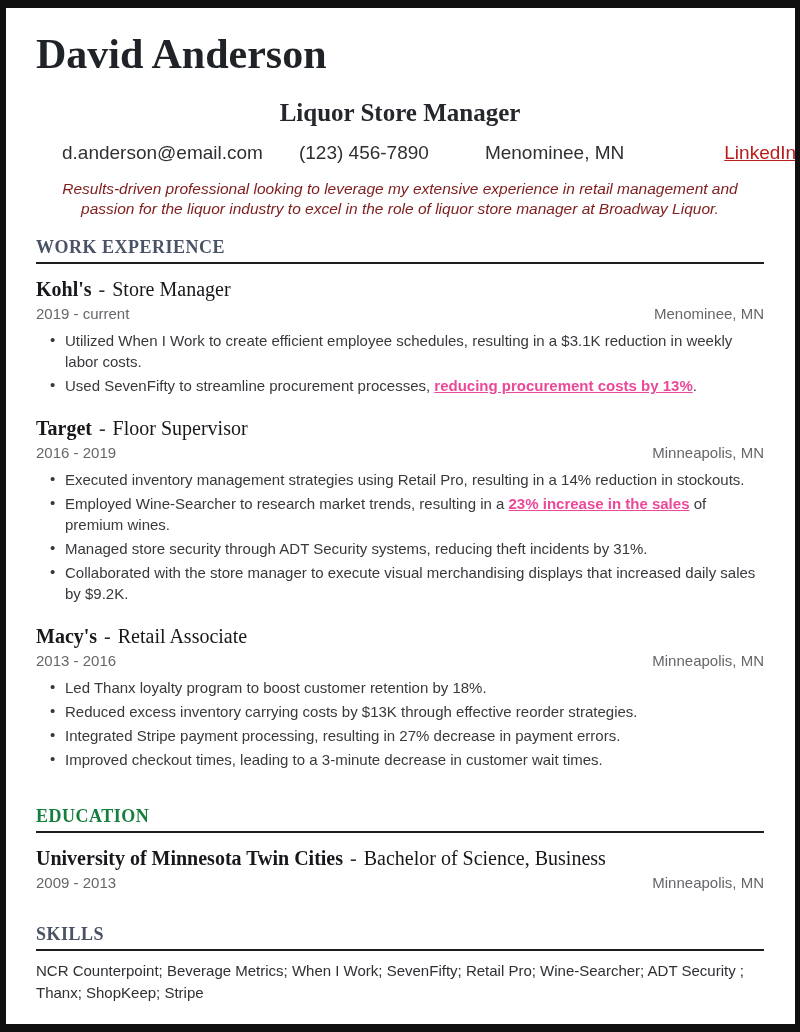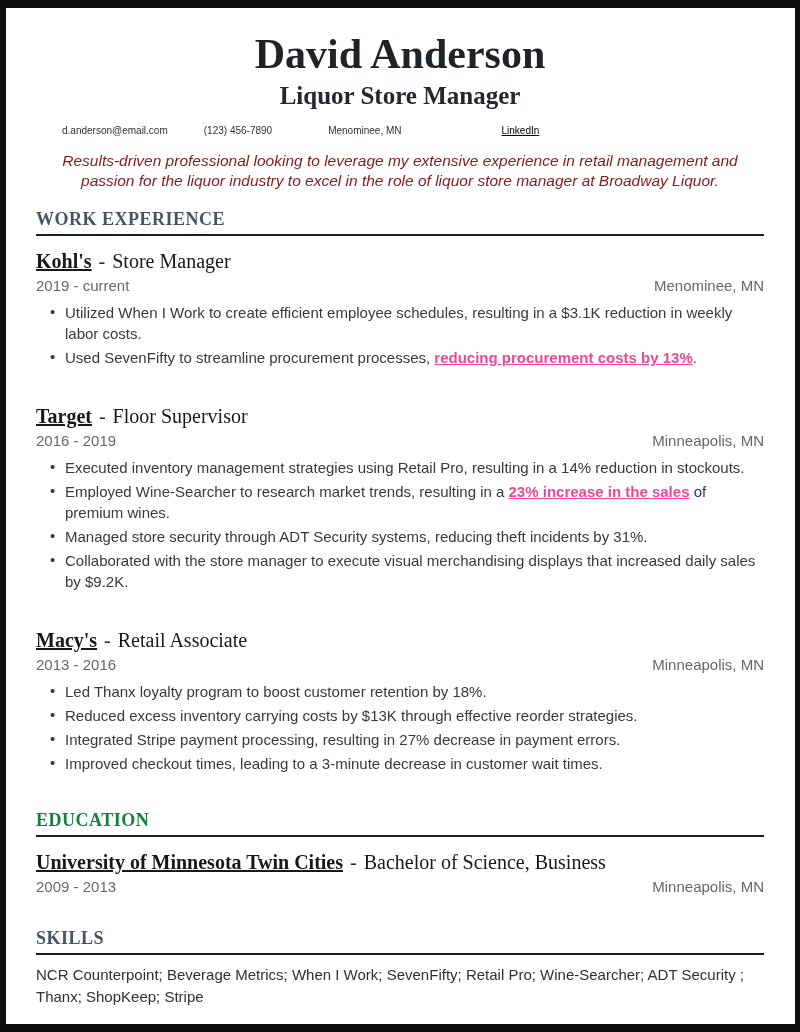--- a/index.html
+++ b/index.html
@@ -11,31 +11,31 @@
     font-family:"Liberation Sans", sans-serif;
     color:#3a3c3f;
     -webkit-font-smoothing:antialiased;
   }
   .page { padding:18px 31px 0 30px; }
 
   
   .name {
     font-family:"Liberation Serif", serif;
     font-size:42px; font-weight:700; color:#1f2227;
-    text-align:center; line-height:1.06; margin:6px 0 0;
+    text-align:left; line-height:1.06; margin:6px 0 0;
   }
   .role-title {
     font-family:"Liberation Serif", serif;
     font-size:25px; font-weight:700; color:#24272c;
-    text-align:center; margin-top:5px;
+    text-align:center; margin-top:22px;
   }
   .contact-row {
     display:flex; 
     margin:15px 0 0 26px;
-    font-size:10px; color:#2e3033; white-space:nowrap;
+    font-size:19px; color:#2e3033; white-space:nowrap;
   }
   .contact-row > * { margin-right:0; }
   .contact-phone   { margin-left:36px; }
   .contact-loc     { margin-left:56px; }
   .contact-linkedin{ margin-left:100px; }
   a.link { color:#1a7fd6; text-decoration:underline; cursor:pointer; }
 
   .summary {
     font-style:italic; text-align:center;
     font-size:15.5px; line-height:1.34; color:#7f1d1d;
@@ -52,22 +52,22 @@
   }
   .work-section { margin-top:17px; }
   .edu-section  { margin-top:36px; }
   .skills-section { margin-top:32px; }
 
   
   .job-title, .edu-title {
     font-family:"Liberation Serif", serif;
     font-size:20px; color:#17181b; margin-top:13px; line-height:1.2;
   }
-  .job + .job .job-title { margin-top:36px; }
-  .bold-head { font-weight:700;text-decoration:underline; }
+  .job + .job .job-title { margin-top:20px; }
+  .bold-head { font-weight:700; }
   .title-sep { margin:0 7px; color:#2a2c2f; }
   .meta-row {
     display:flex; justify-content:space-between;
     font-size:15px; color:#65676a; margin-top:4px; line-height:1.2;gap:24px;
   }
   ul.bullets { margin:7px 0 0; padding:0 0 0 29px; list-style:none; }
   ul.bullets li {
     position:relative; font-size:15px; line-height:1.4;
     color:#37393c; margin-bottom:3px; padding-right:2px;
   }
@@ -84,21 +84,21 @@
 
 <div class="page">
 
   <h1 class="name">David Anderson</h1>
   <div class="role-title">Liquor Store Manager</div>
 
   <div class="contact-row">
     <span class="contact-email">d.anderson@email.com</span>
     <span class="contact-phone">(123) 456-7890</span>
     <span class="contact-loc">Menominee, MN</span>
-    <a class="link contact-linkedin" style="color: #000000;">LinkedIn</a>
+    <a class="link contact-linkedin" style="color: #b91c1c;">LinkedIn</a>
   </div>
 
   <p class="summary">Results-driven professional looking to leverage my extensive experience in retail management and passion for the liquor industry to excel in the role of liquor store manager at Broadway Liquor.</p>
 
   <div class="section work-section">
     <h2 class="sec-heading" style="color: rgb(74, 83, 102); border-bottom-color: rgb(29, 29, 29);">WORK EXPERIENCE</h2>
     <div id="jobs-container">
   <div class="job">
     <div class="job-title">
       <span class="bold-head">Kohl's</span><span class="title-sep">-</span><span>Store Manager</span>

